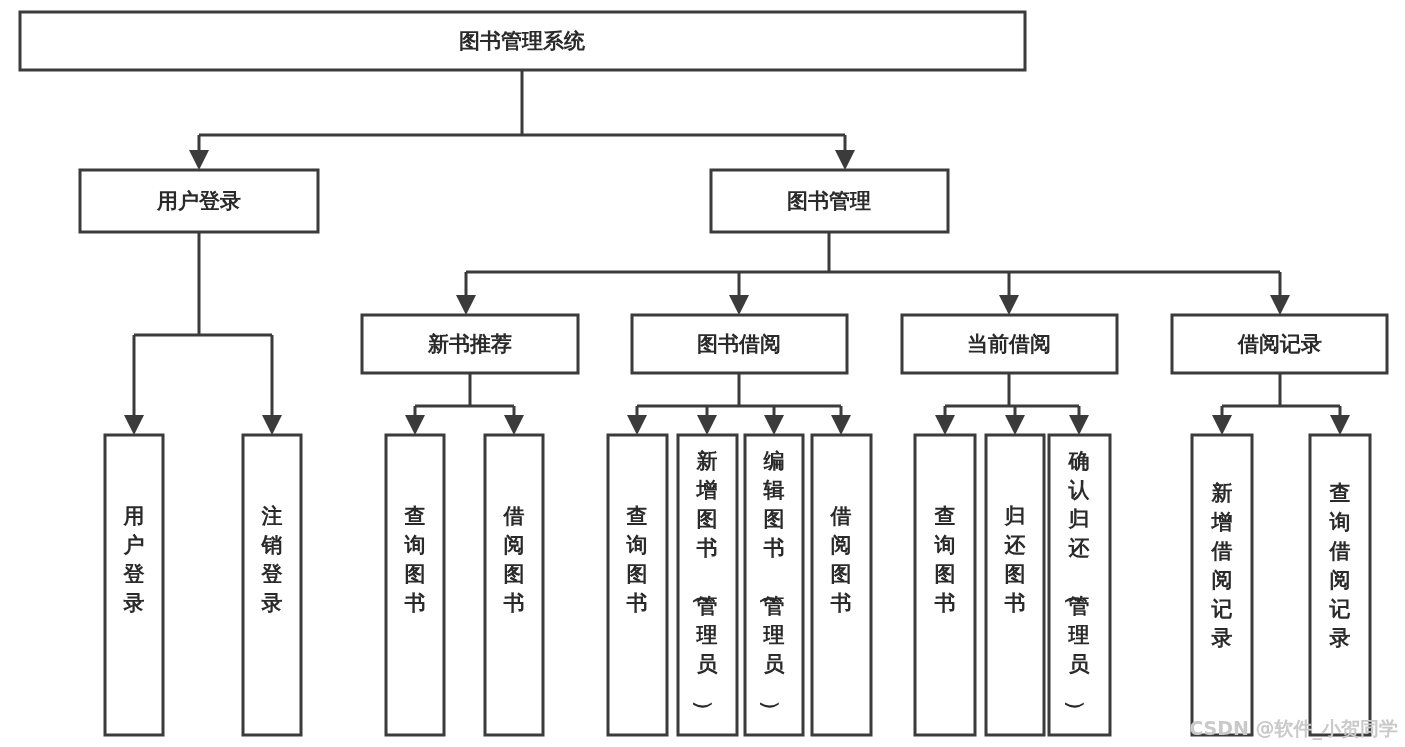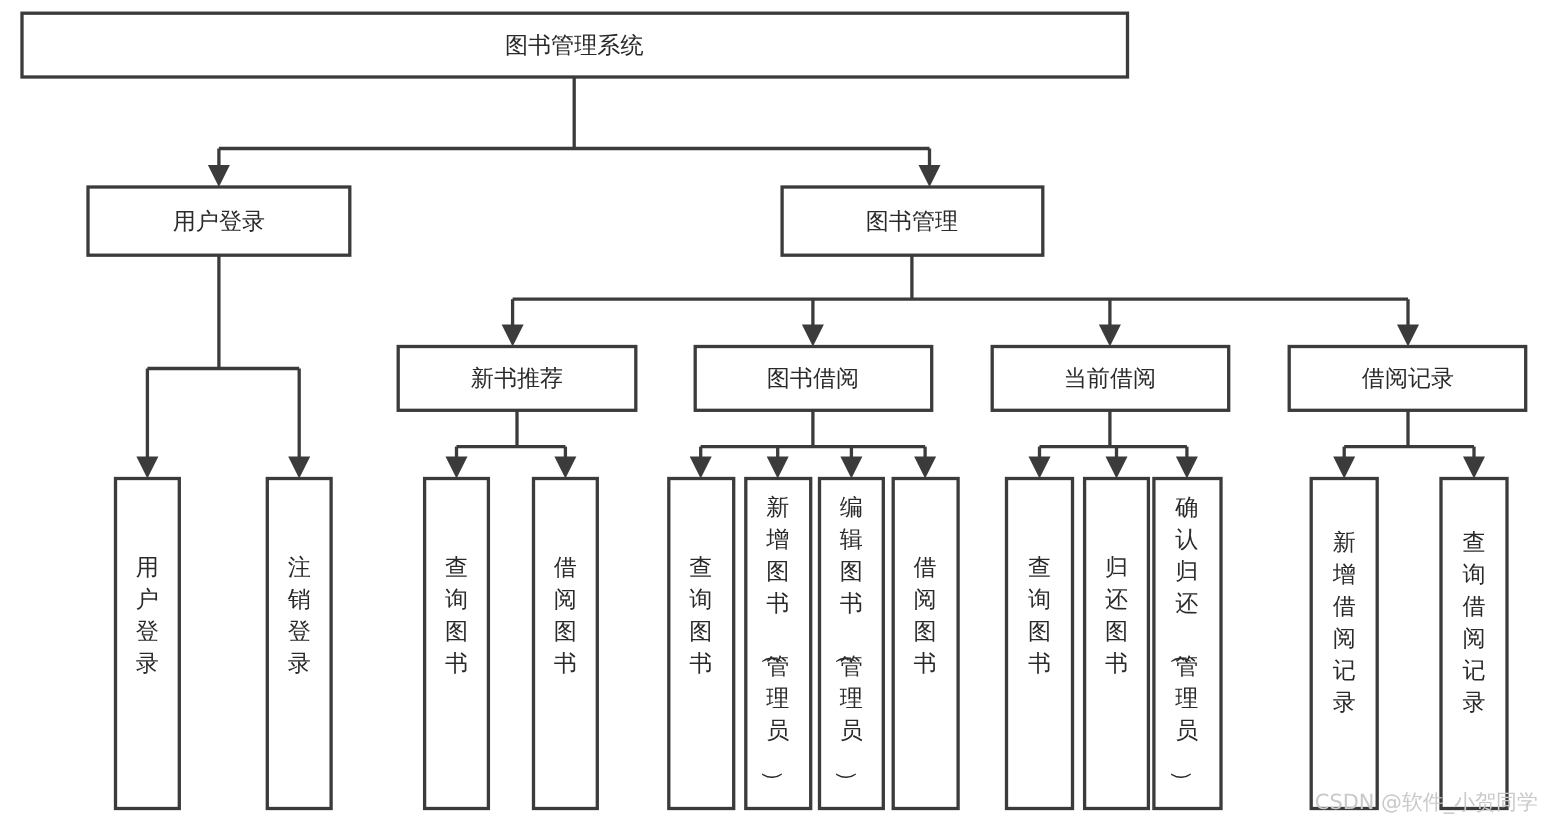--- a/index.html
+++ b/index.html
@@ -13,20 +13,21 @@
     overflow: hidden;
     font-family: "DejaVu Sans", "Liberation Sans", sans-serif;
     position: relative;
   }
   #diagram-root {
     position: absolute;
     left: 0;
     top: 0;
     width: 1405px;
     height: 747px;
+    font-weight: bold;
   }
   svg.flow {
     display: block;
     width: 1405px;
     height: 747px;
     shape-rendering: geometricPrecision;
   }
   .node-rect {
     fill: #ffffff;
     stroke: #3b3b3b;

